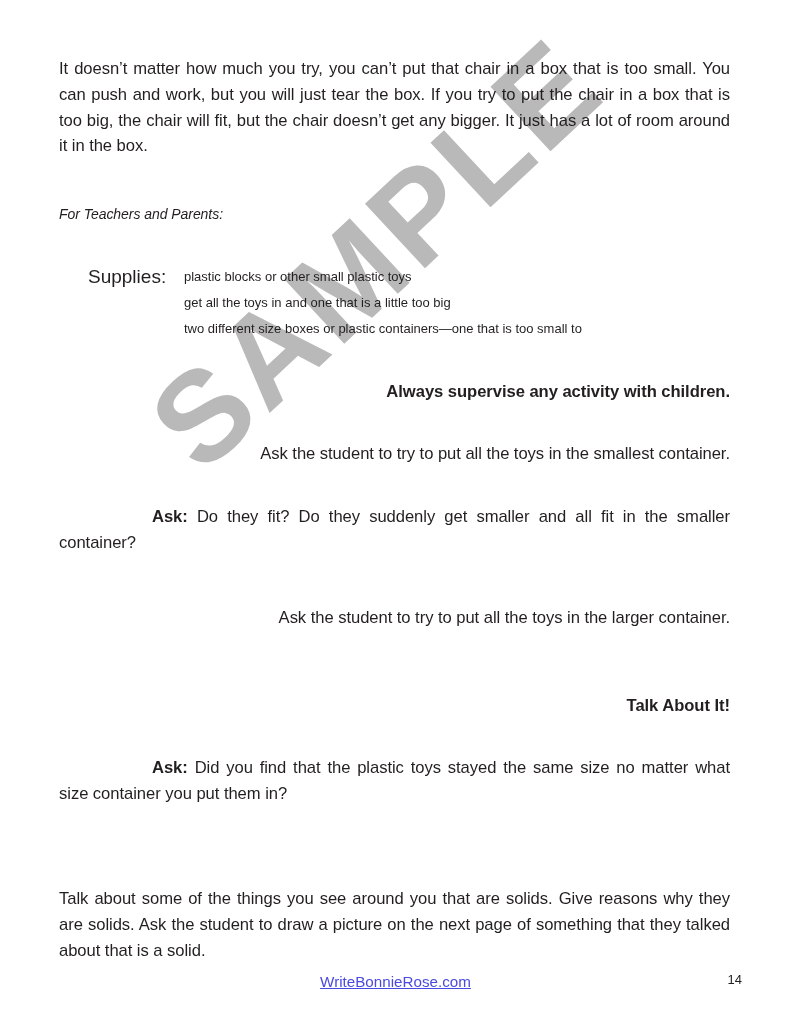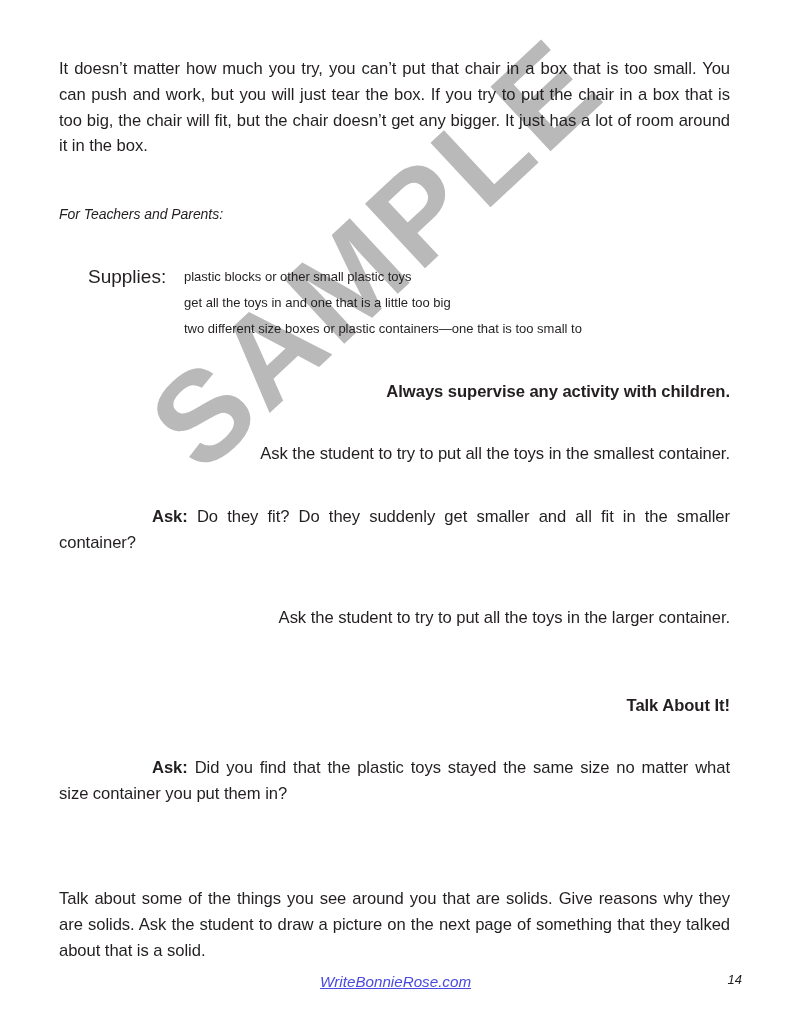--- a/index.html
+++ b/index.html
@@ -105,21 +105,20 @@
   }
 
   
   .footer {
     position: absolute;
     left: 0;
     right: 0;
     bottom: 22px;
     height: 30px;
     z-index: 2;
-    font-style: italic;
   }
   .footer-link {
     position: absolute;
     left: 0;
     right: 0;
     top: 0;
     text-align: center;
     font-size: 15.2px;
     line-height: 20px;
     color: #4a4ae0;

